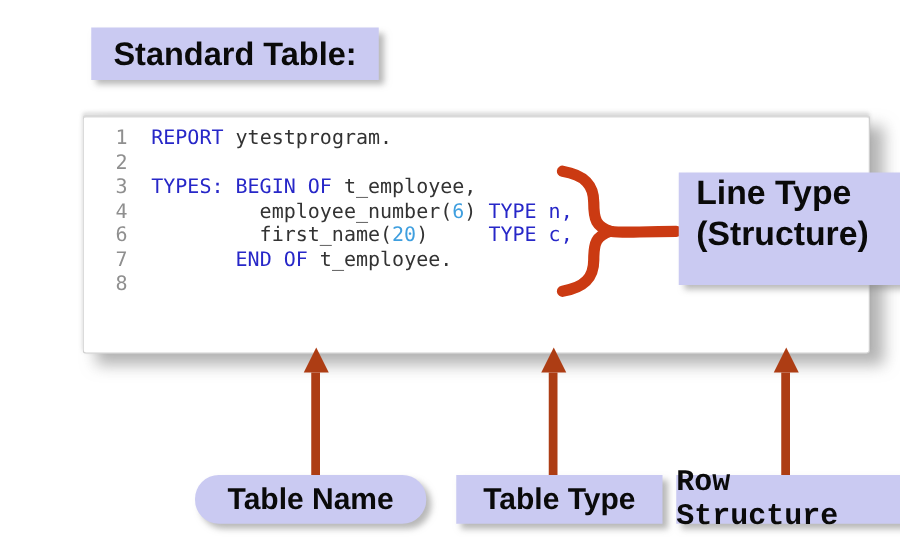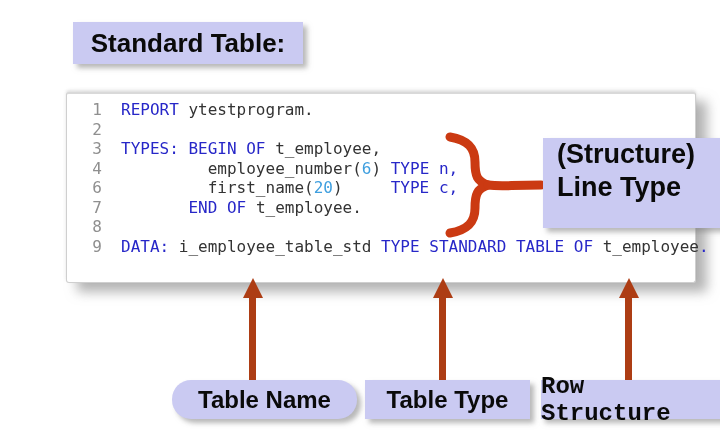--- a/index.html
+++ b/index.html
@@ -22,21 +22,21 @@
   }
   #header-label { left: 25px; top: 22px; width: 230px; height: 42px; font-size: 26px; }
   #linetype-label {
     left: 495px; top: 138px; width: 202px; height: 90px;
     font-size: 27px; line-height: 33px;
     justify-content: flex-start; padding-left: 14px;
     flex-direction: column; align-items: flex-start;
   }
   #linetype-label span { display: block; }
   .bottom-label { top: 380px; height: 39px; font-size: 24px; }
-  #label-table-name   { left: 124px; width: 185px; border-radius: 19px; }
+  #label-table-name   { left: 108px; width: 185px; border-radius: 19px; }
   #label-table-type   { left: 317px; width: 165px; }
   #label-row-structure{ left: 493px; width: 184px; font-family: Liberation Mono, monospace; }
 
   
   #code-box {
     position: absolute; left: 18px; top: 92px; width: 630px; height: 191px;
     background: #ffffff;
     border: 1px solid #cfcfcf;
     border-top: 2px solid #d9d9d9;
     border-radius: 3px;
@@ -83,32 +83,31 @@
 
   <div id="code-box">
     <div>
         <div class="code-line"><span class="ln">1</span><span class="code"><span class="kw">REPORT </span><span class="id">ytestprogram.</span></span></div>
         <div class="code-line"><span class="ln">2</span><span class="code"></span></div>
         <div class="code-line"><span class="ln">3</span><span class="code"><span class="kw">TYPES: BEGIN OF </span><span class="id">t_employee,</span></span></div>
         <div class="code-line"><span class="ln">4</span><span class="code"><span class="id">         employee_number(</span><span class="num">6</span><span class="id">) </span><span class="kw">TYPE n,</span></span></div>
         <div class="code-line"><span class="ln">6</span><span class="code"><span class="id">         first_name(</span><span class="num">20</span><span class="id">)     </span><span class="kw">TYPE c,</span></span></div>
         <div class="code-line"><span class="ln">7</span><span class="code"><span class="id">       </span><span class="kw">END OF </span><span class="id">t_employee.</span></span></div>
         <div class="code-line"><span class="ln">8</span><span class="code"></span></div>
-        <div class="code-line"><span class="ln">9</span><span class="code"><span class="kw">DATA: </span><span class="id">i_employee_table_std </span><span class="kw">TYPE STANDARD TABLE OF </span><span class="id">t_employee</span><span class="kw">.</span></span></div>
       </div>
   </div>
 
   <svg id="brace-svg" width="104" height="106" viewBox="0 0 104 106">
     <path d="M 8 5 C 26 8, 33 16, 33 30 C 33 44, 35 49, 46 53 C 35 57, 33 62, 33 76 C 33 90, 26 98, 8 101" fill="none" stroke="#cb3a12" stroke-width="9" stroke-linecap="round"></path>
     <path d="M 46 53 C 60 55, 66 53, 99 53" fill="none" stroke="#cb3a12" stroke-width="9" stroke-linecap="round"></path>
   </svg>
 
   <div id="linetype-label" class="callout lbl2">
+    <span>Line Type</span>
     <span>(Structure)</span>
-    <span>Line Type</span>
   </div>
 
   <div class="arrow" id="arrow-table-name">
     <div class="head"></div>
     <div class="shaft"></div>
   </div>
   <div class="arrow" id="arrow-table-type">
     <div class="head"></div>
     <div class="shaft"></div>
   </div>

